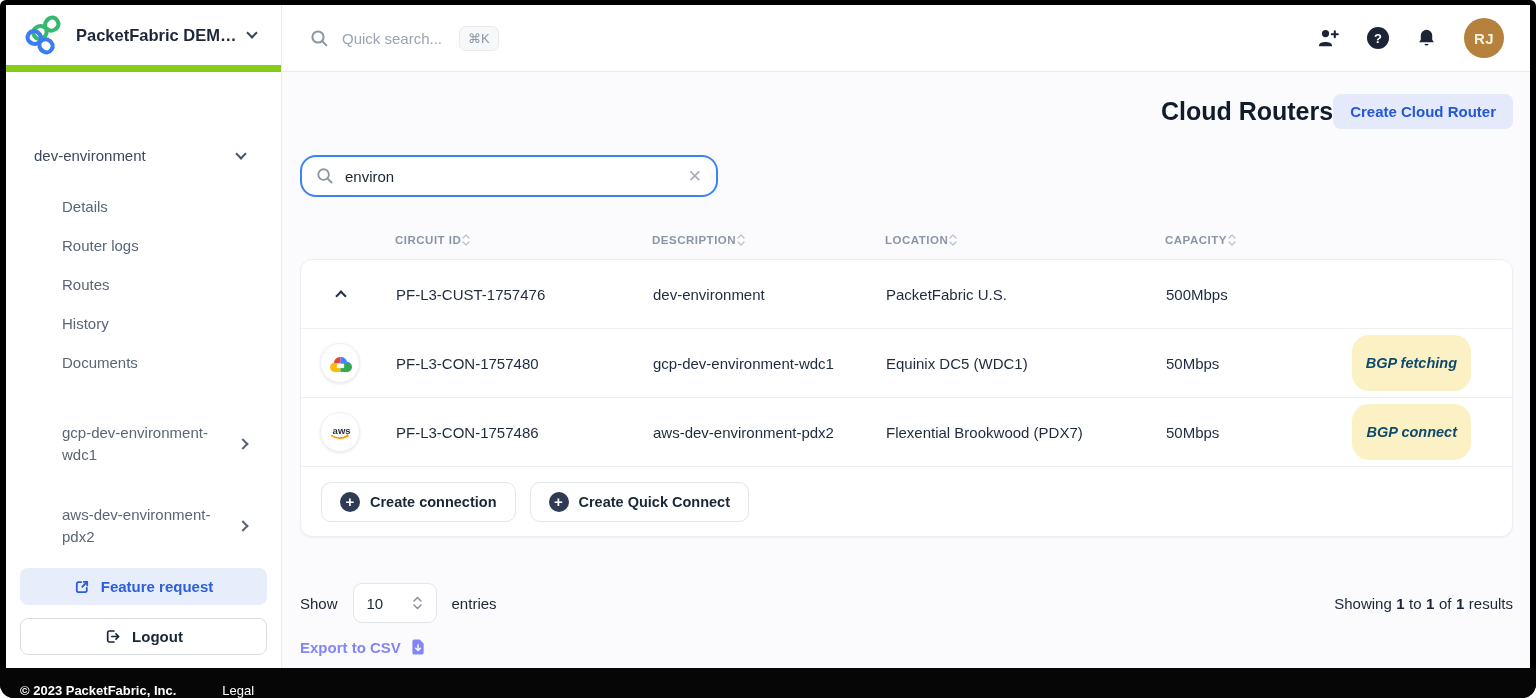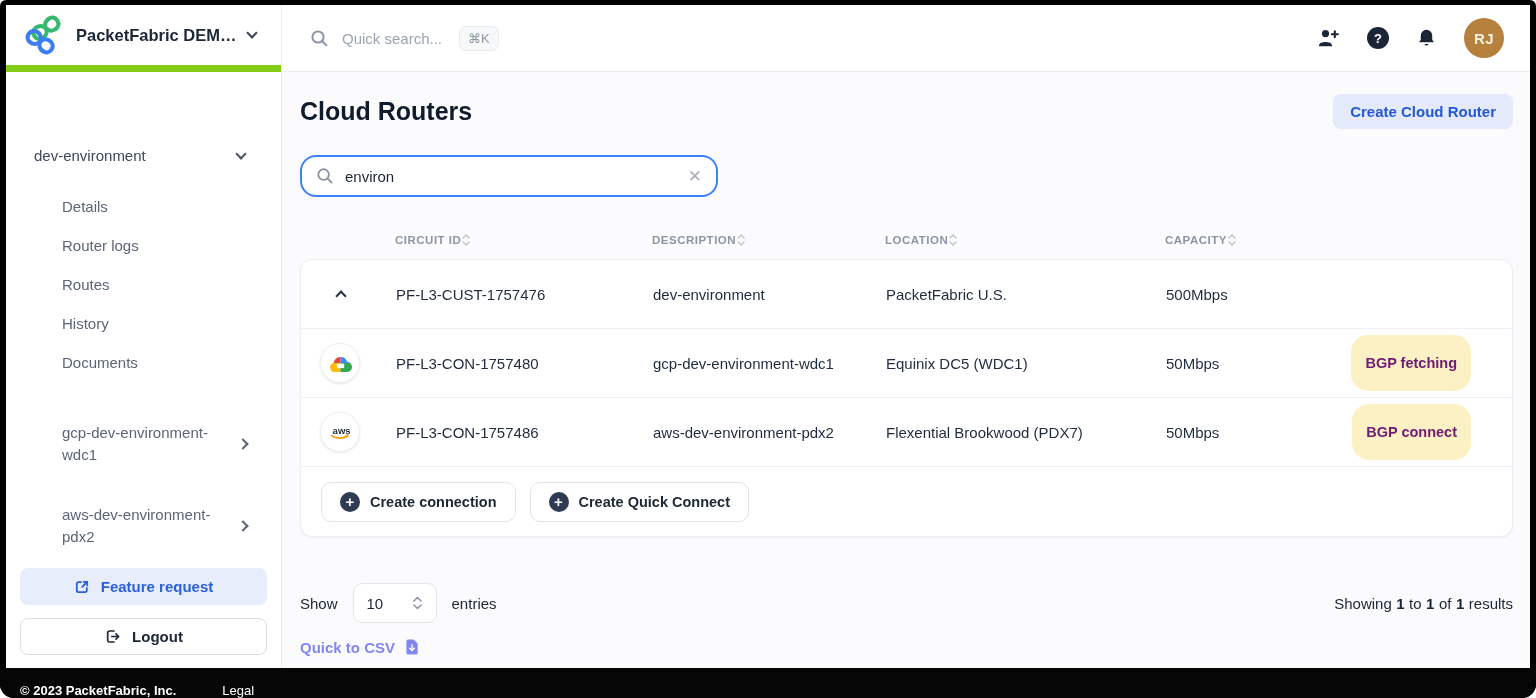--- a/index.html
+++ b/index.html
@@ -40,21 +40,21 @@
   .topbar { height:67px; background:#fff; border-bottom:1px solid #e9ebf0; display:flex; align-items:center; padding:0 26px 0 28px; gap:13px; }
   .quick-search-text { color:#9aa3b1; font-size:15px; cursor:text; }
   .kbd { border:1px solid #e8eaee; background:#f7f8fa; border-radius:7px; padding:4px 8px; color:#8d96a5; font-size:13px; margin-left:4px; }
   .topbar-right { margin-left:auto; display:flex; align-items:center; gap:27px; color:#1c2536; }
   .icon-btn { background:none; border:none; color:#1c2536; cursor:pointer; display:flex; align-items:center; }
   .circle-q { width:22px; height:22px; border-radius:50%; background:#1c2536; color:#fff; font-weight:bold; font-size:13px; display:flex; align-items:center; justify-content:center; }
   .avatar { width:40px; height:40px; border-radius:50%; background:#b5813c; color:#f7f1e3; font-weight:bold; font-size:15px; display:flex; align-items:center; justify-content:center; letter-spacing:.5px; cursor:pointer; }
 
   
   .content { flex:1; padding:22px 17px 0 18px; background:#fbfbfd; min-width:0; }
-  .content-header { display:flex; justify-content:space-between; align-items:center; }
+  .content-header { display:flex; justify-content:flex-end; align-items:center; }
   .page-title { font-size:25px; font-weight:bold; color:#101b2c; }
   .create-router-btn { background:#e4eafb; color:#2457d6; font-weight:bold; font-size:15px; height:35px; padding:0 17px; border:none; border-radius:8px; cursor:pointer; font-family:inherit; }
 
   .filter-input { margin-top:26px; width:418px; height:42px; background:#fff; border:2px solid #3c82f7; border-radius:16px; display:flex; align-items:center; padding:0 14px; gap:11px; cursor:text; }
   .filter-input .value { font-size:15px; color:#1b2636; }
   .filter-clear { margin-left:auto; color:#a7aeb9; font-size:17px; cursor:pointer; background:none; border:none; font-family:inherit; }
   .search-glyph { color:#8d96a5; display:flex; }
 
   .trow { display:grid; grid-template-columns:80px 257px 233px 280px 160px 1fr; align-items:center; }
   .thead { margin-top:24px; height:38px; color:#8c95a5; font-size:11.5px; font-weight:bold; letter-spacing:.5px; }
@@ -62,21 +62,21 @@
   .th.last { padding-right:0; }
   .sort-icon { color:#bcc3cd; display:flex; }
 
   .card { background:#fff; border:1px solid #eceef2; border-radius:12px; box-shadow:0 1px 2px rgba(16,24,40,.05); overflow:hidden; }
   .data-row { height:69px; border-bottom:1px solid #eef0f3; font-size:15px; color:#1f2b3e; }
   .data-row > div { padding-left:15px; }
   .expand-cell { display:flex; justify-content:center; padding-left:0 !important; cursor:pointer; }
   .caret-up { color:#26324a; }
   .provider-circle { width:40px; height:40px; margin-left:19px; border-radius:50%; background:#fff; border:1px solid #edeff3; box-shadow:0 1px 3px rgba(20,30,50,.10); display:flex; align-items:center; justify-content:center; padding-left:0 !important; }
   .status-cell { display:flex; justify-content:flex-end; padding-right:41px; padding-left:0 !important; }
-  .badge { background:#fcf1c4; color:#701a75; font-weight:bold; font-size:14.5px; padding:20px 14px; border-radius:17px; white-space:nowrap; }
+  .badge { background:#fcf1c4; color:#0c4a6e; font-weight:bold; font-size:14.5px; padding:20px 14px; border-radius:17px; white-space:nowrap;font-style:italic; }
 
   .action-row { height:69px; display:flex; align-items:center; gap:14px; padding-left:20px; }
   .action-btn { height:40px; background:#fff; border:1px solid #e2e5ea; border-radius:10px; display:flex; align-items:center; gap:10px; padding:0 18px; font-weight:bold; font-size:14.5px; color:#1b2636; cursor:pointer; font-family:inherit; }
   .plus-circle { width:20px; height:20px; border-radius:50%; background:#2e3b52; color:#fff; display:flex; align-items:center; justify-content:center; font-size:15px; font-weight:bold; line-height:1; padding-bottom:1px; }
 
   .pagination { margin-top:46px; display:flex; align-items:center; font-size:15px; color:#1b2636; }
   .page-size-select { margin:0 15px; width:84px; height:40px; background:#fff; border:1px solid #e2e5ea; border-radius:9px; display:flex; align-items:center; justify-content:space-between; padding:0 13px; cursor:pointer; }
   .stepper-icon { color:#8d96a5; display:flex; }
   .showing { margin-left:auto; display:flex; gap:4.5px; }
   .bold { font-weight:bold; }
@@ -320,21 +320,21 @@
             <span class="bold">1</span>
             <span>to</span>
             <span class="bold">1</span>
             <span>of</span>
             <span class="bold">1</span>
             <span>results</span>
           </div>
         </div>
 
         <div class="export-row">
-          <span>Quick to CSV</span>
+          <span>Export to CSV</span>
           <svg width="15" height="18" viewBox="0 0 16 19">
             <path d="M3 1.5h6.2l4.3 4.3V15.5A2 2 0 0 1 11.5 17.5h-8A2 2 0 0 1 1.5 15.5v-12A2 2 0 0 1 3 1.5z" fill="#8286f2"></path>
             <path d="M7.5 7v6M5 10.8l2.5 2.5L10 10.8" fill="none" stroke="#fff" stroke-width="1.5" stroke-linecap="round" stroke-linejoin="round"></path>
           </svg>
         </div>
       </main>
     </div>
   </div>
 
   <footer class="footer">

